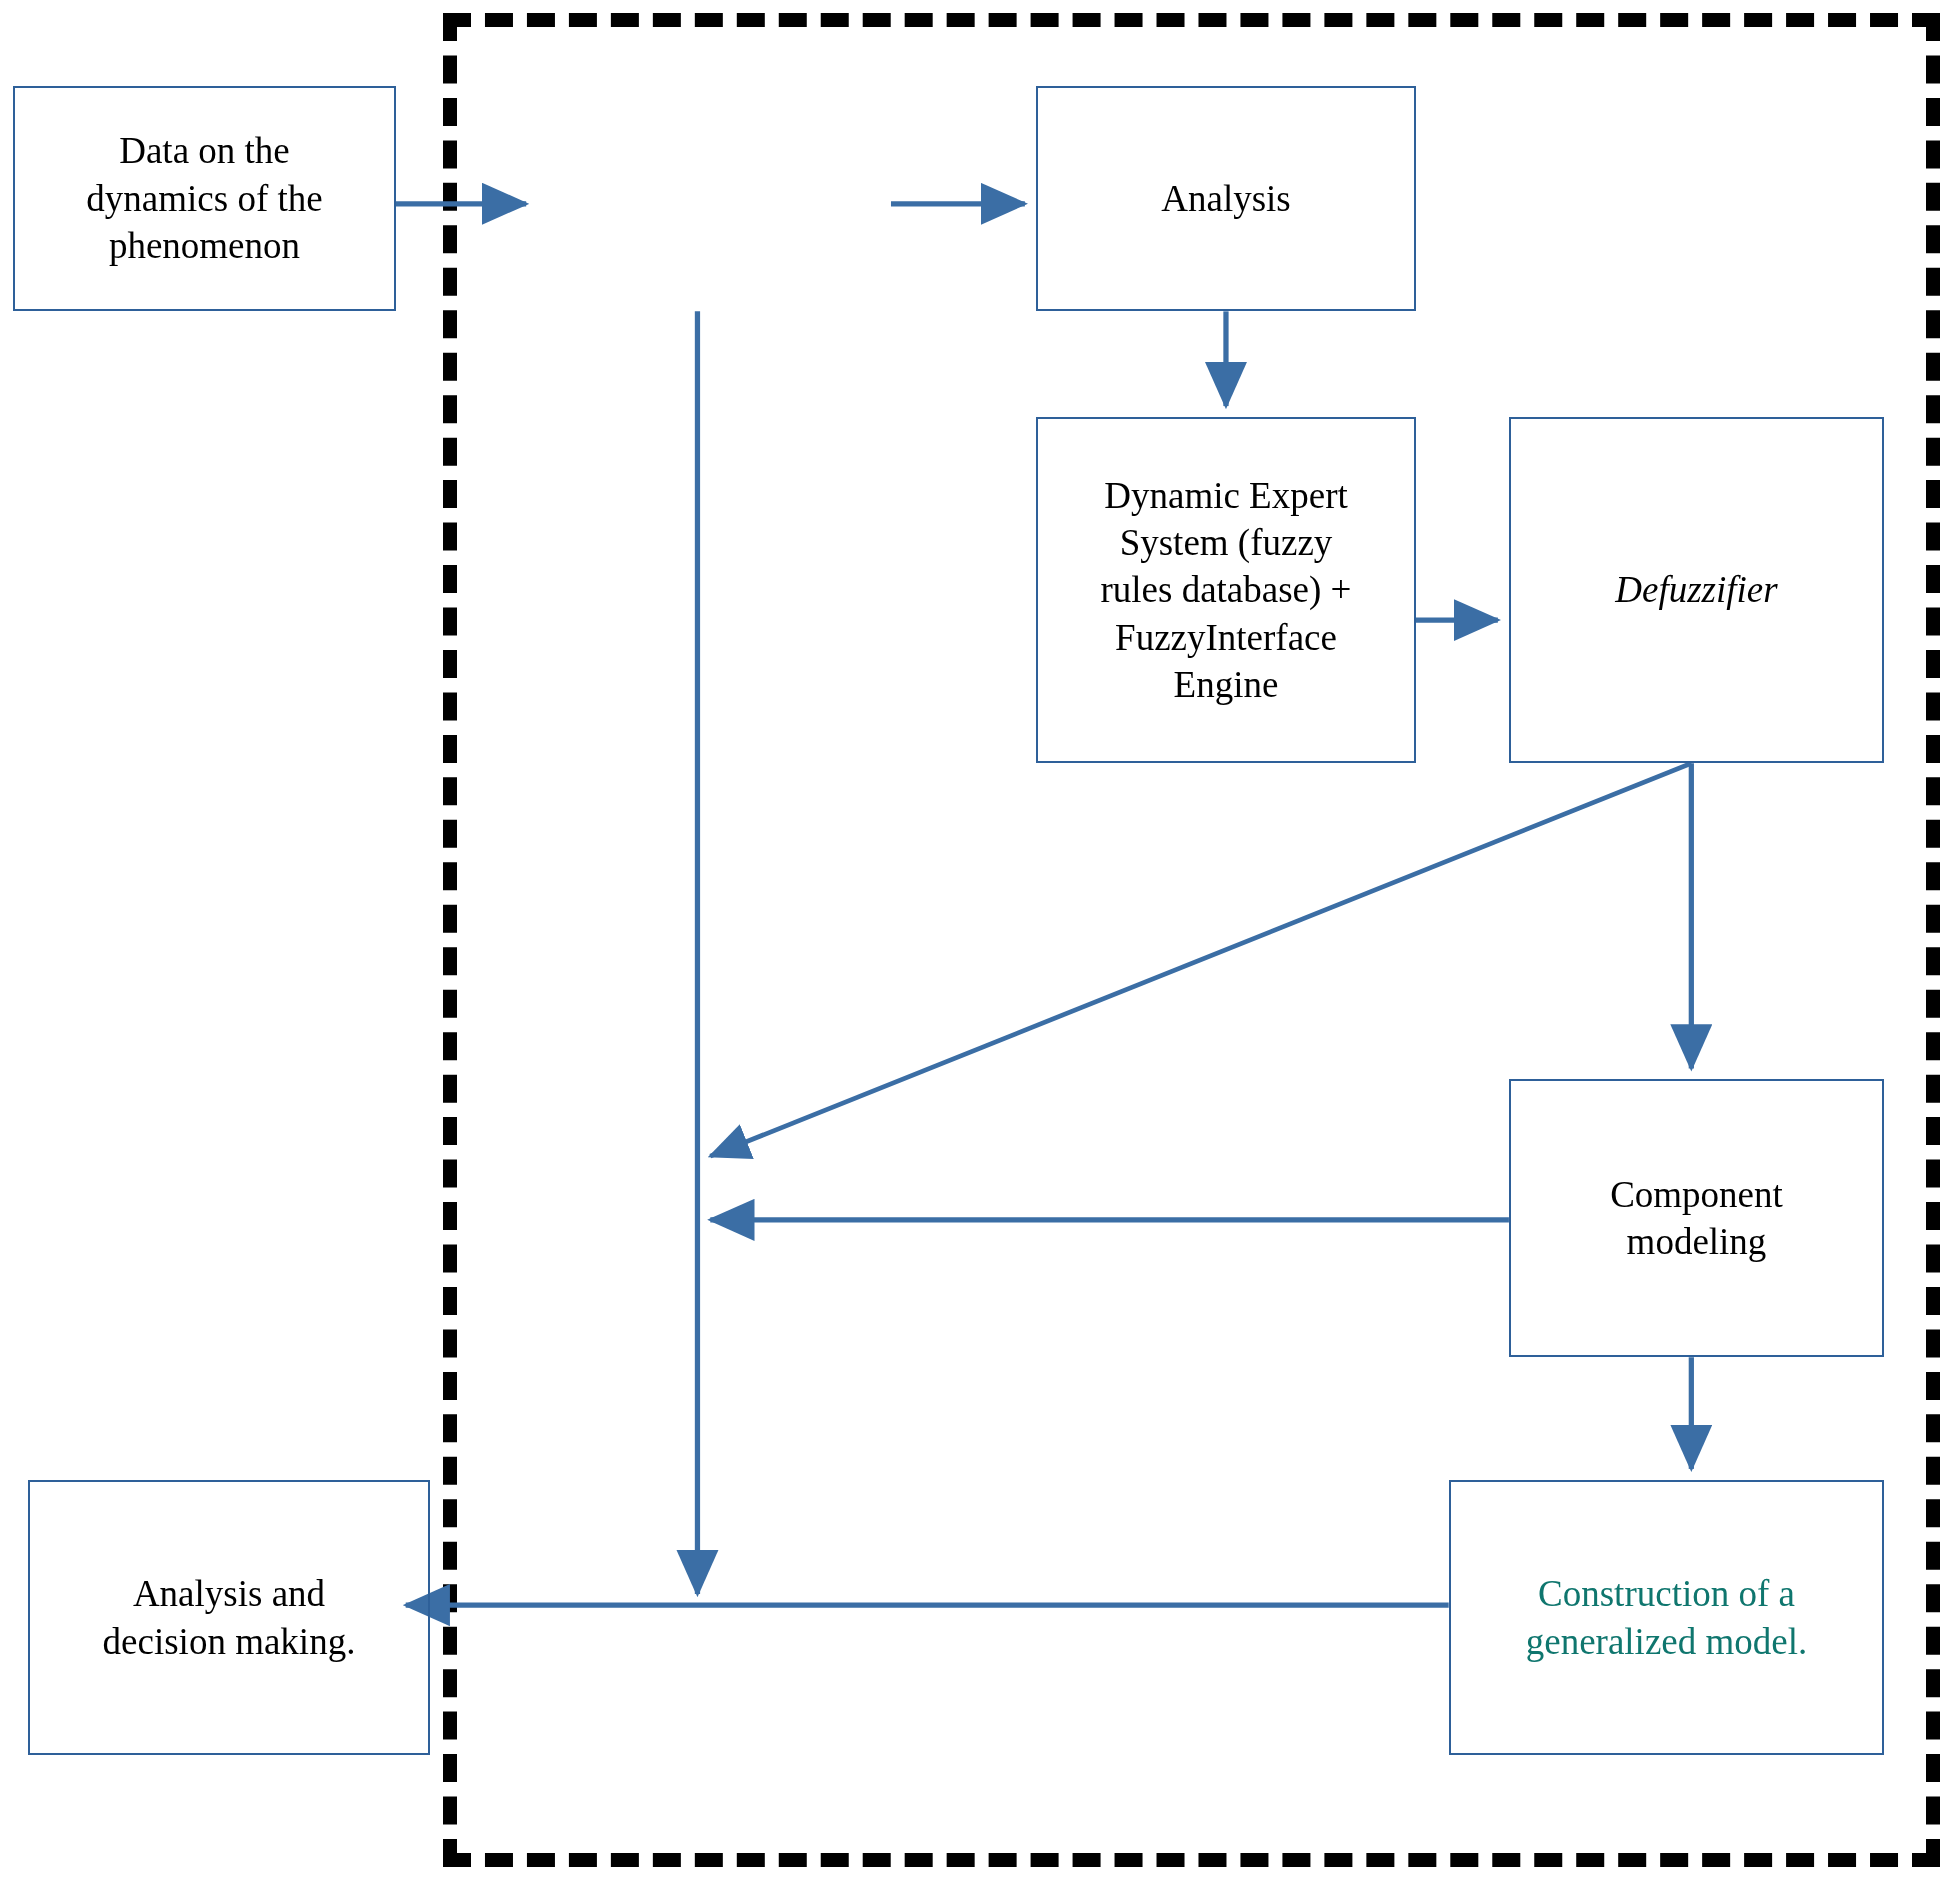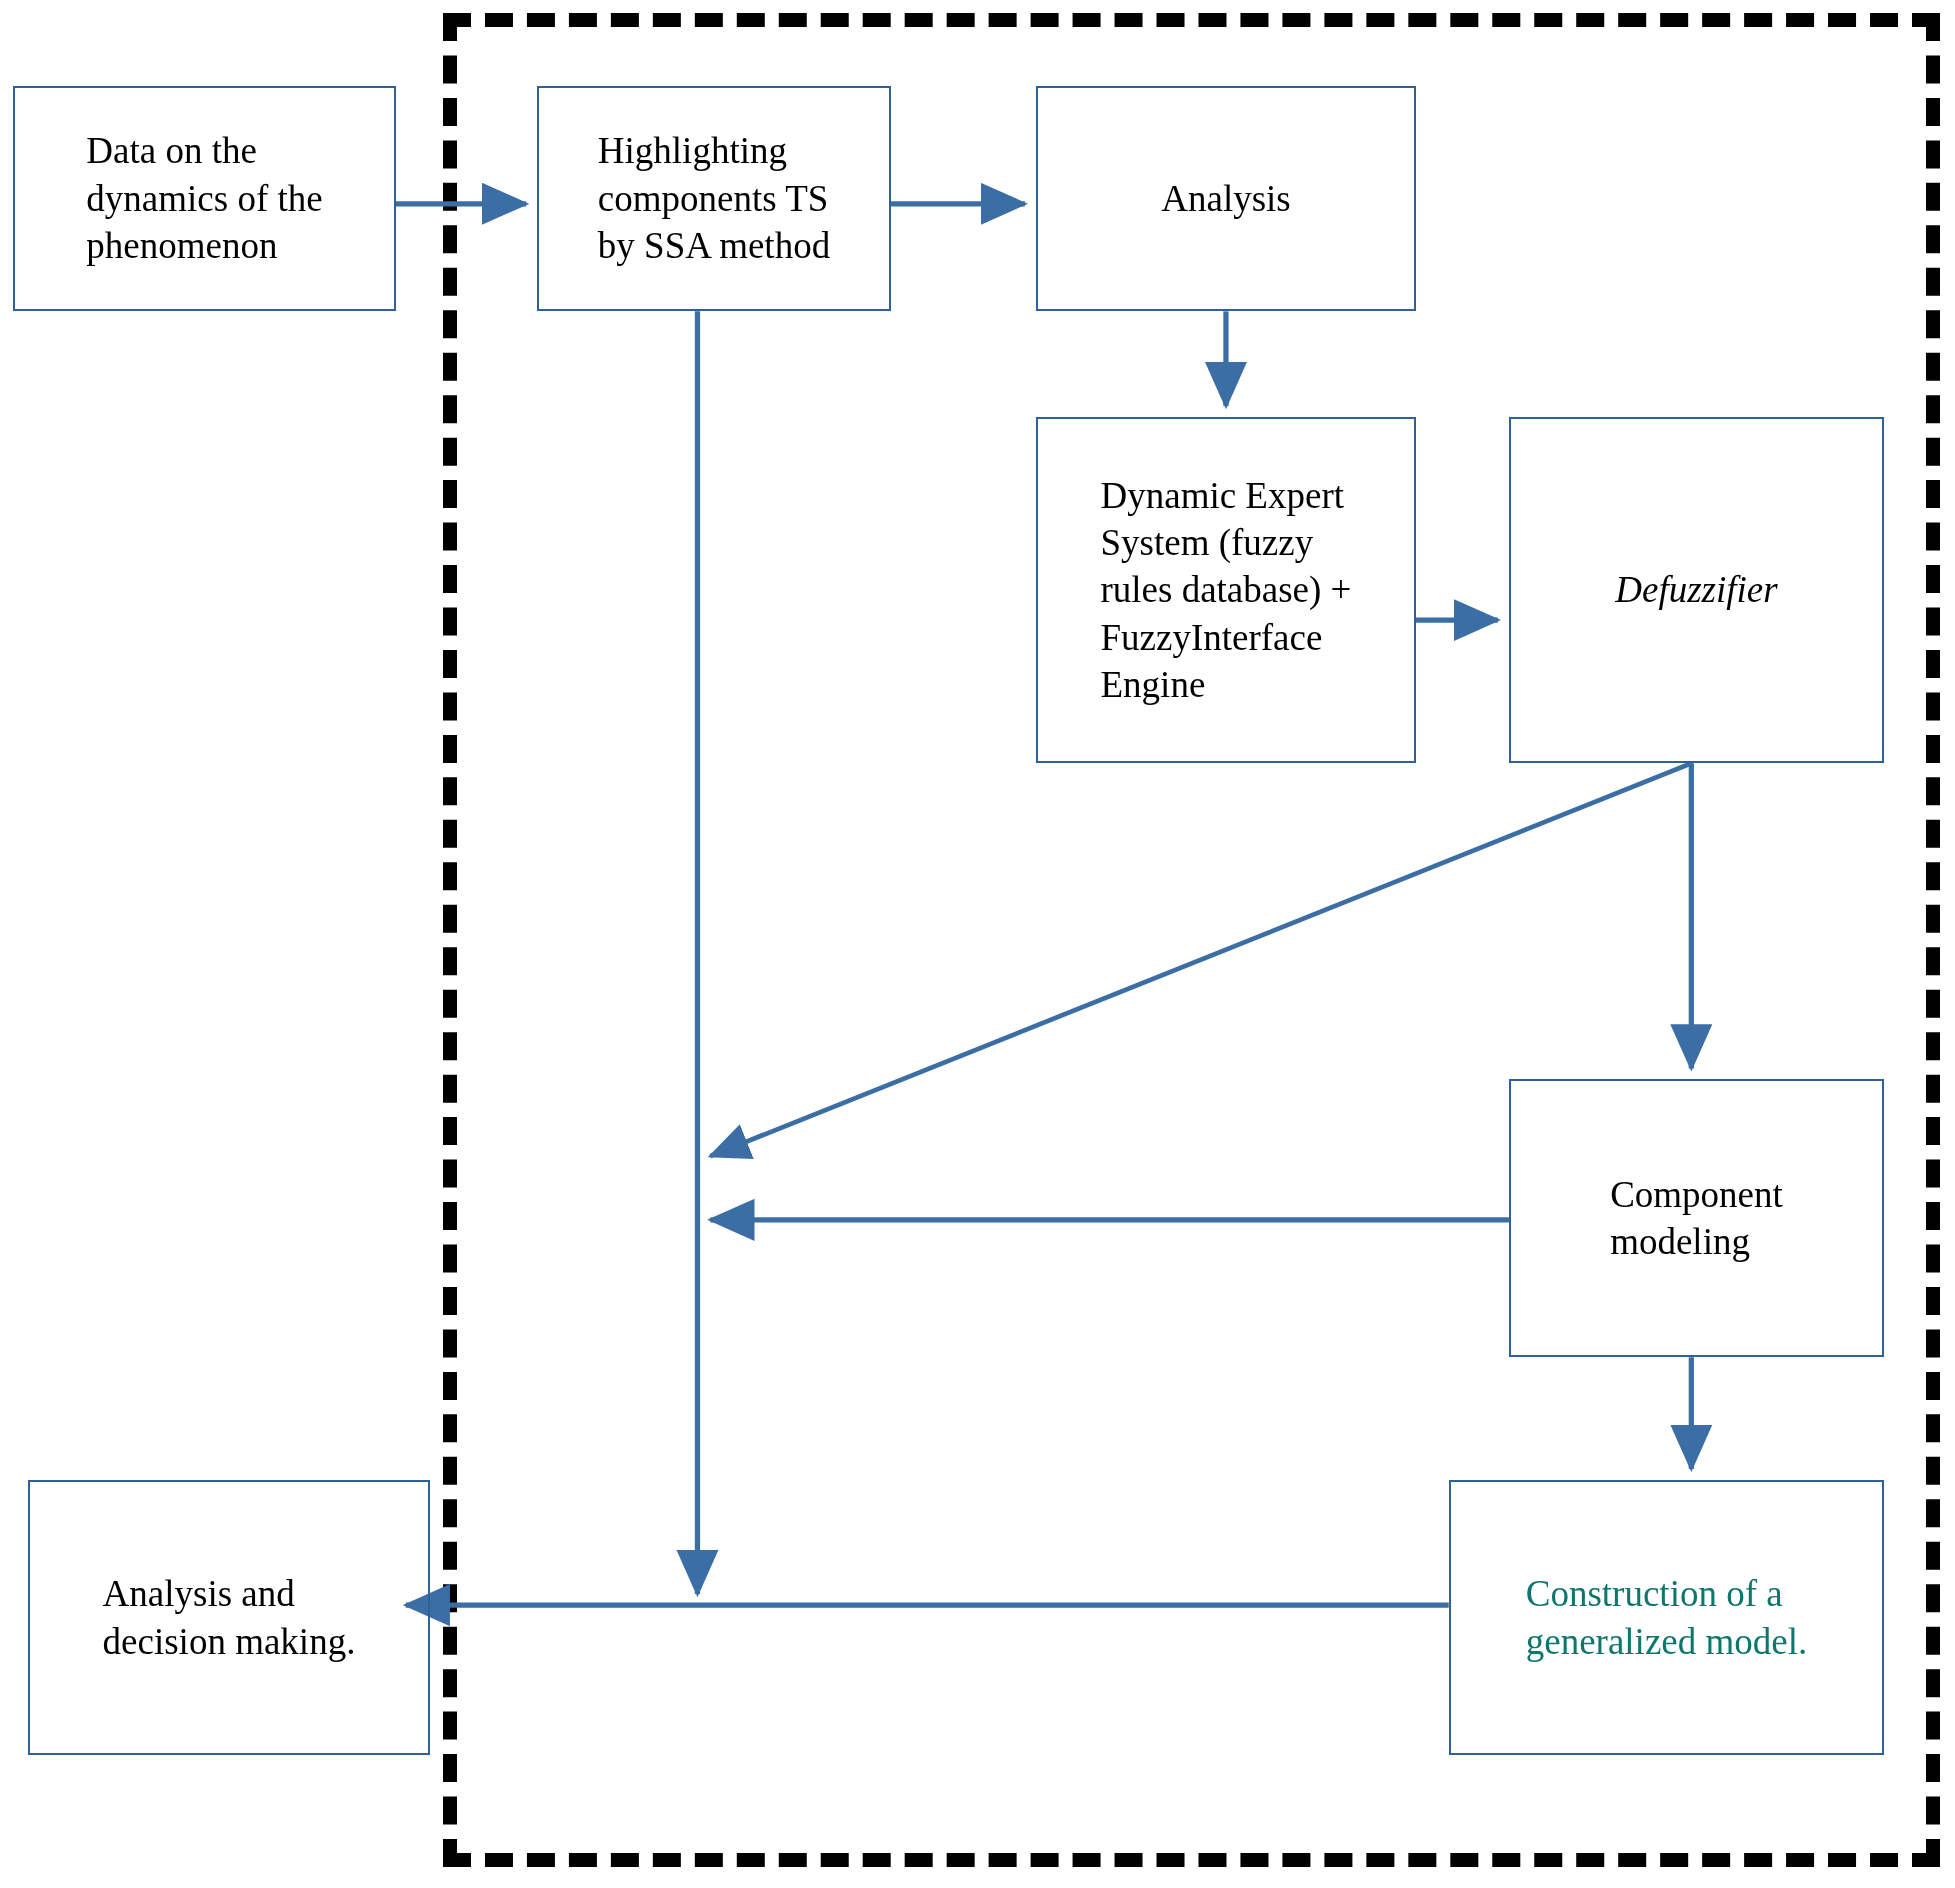--- a/index.html
+++ b/index.html
@@ -23,20 +23,21 @@
     background: transparent;
   }
   .node {
     position: absolute;
     box-sizing: border-box;
     background: #traitor;
     border: 2.9px solid #2e6099;
     display: flex;
     align-items: center;
     justify-content: center;
+    text-align: center;
     color: #000000;
     line-height: 1.28;
     padding: 0 8.2px;
   }
   .node .label {
     display: block;
     white-space: pre-line;
   }
   .edge-layer {
     position: absolute;
@@ -101,25 +102,20 @@
       <line x1="1193" y1="532" x2="1193" y2="2726" stroke="#3b6ea5" stroke-width="9" marker-end="url(#ah)"></line>
     </g>
   </svg>
 
   <div class="node" style="left: 13px; top: 86px; width: 383px; height: 225px; font-size: 37px; border-color: rgb(46, 96, 153); color: rgb(0, 0, 0);">
     <span class="label">Data on the
 dynamics of the
 phenomenon</span>
   </div>
 
-  <div class="node" style="left: 537px; top: 86px; width: 354px; height: 225px; font-size: 37px; border-color: rgb(46, 96, 153); color: rgb(0, 0, 0);">
-    <span class="label">Highlighting
-components TS
-by SSA method</span>
-  </div>
 
   <div class="node" style="left: 1036px; top: 86px; width: 380px; height: 225px; font-size: 37px; border-color: rgb(46, 96, 153); color: rgb(0, 0, 0);">
     <span class="label">Analysis</span>
   </div>
 
   <div class="node" style="left: 1036px; top: 417px; width: 380px; height: 346px; font-size: 37px; border-color: rgb(46, 96, 153); color: rgb(0, 0, 0);">
     <span class="label">Dynamic Expert
 System (fuzzy
 rules database) +
 FuzzyInterface

